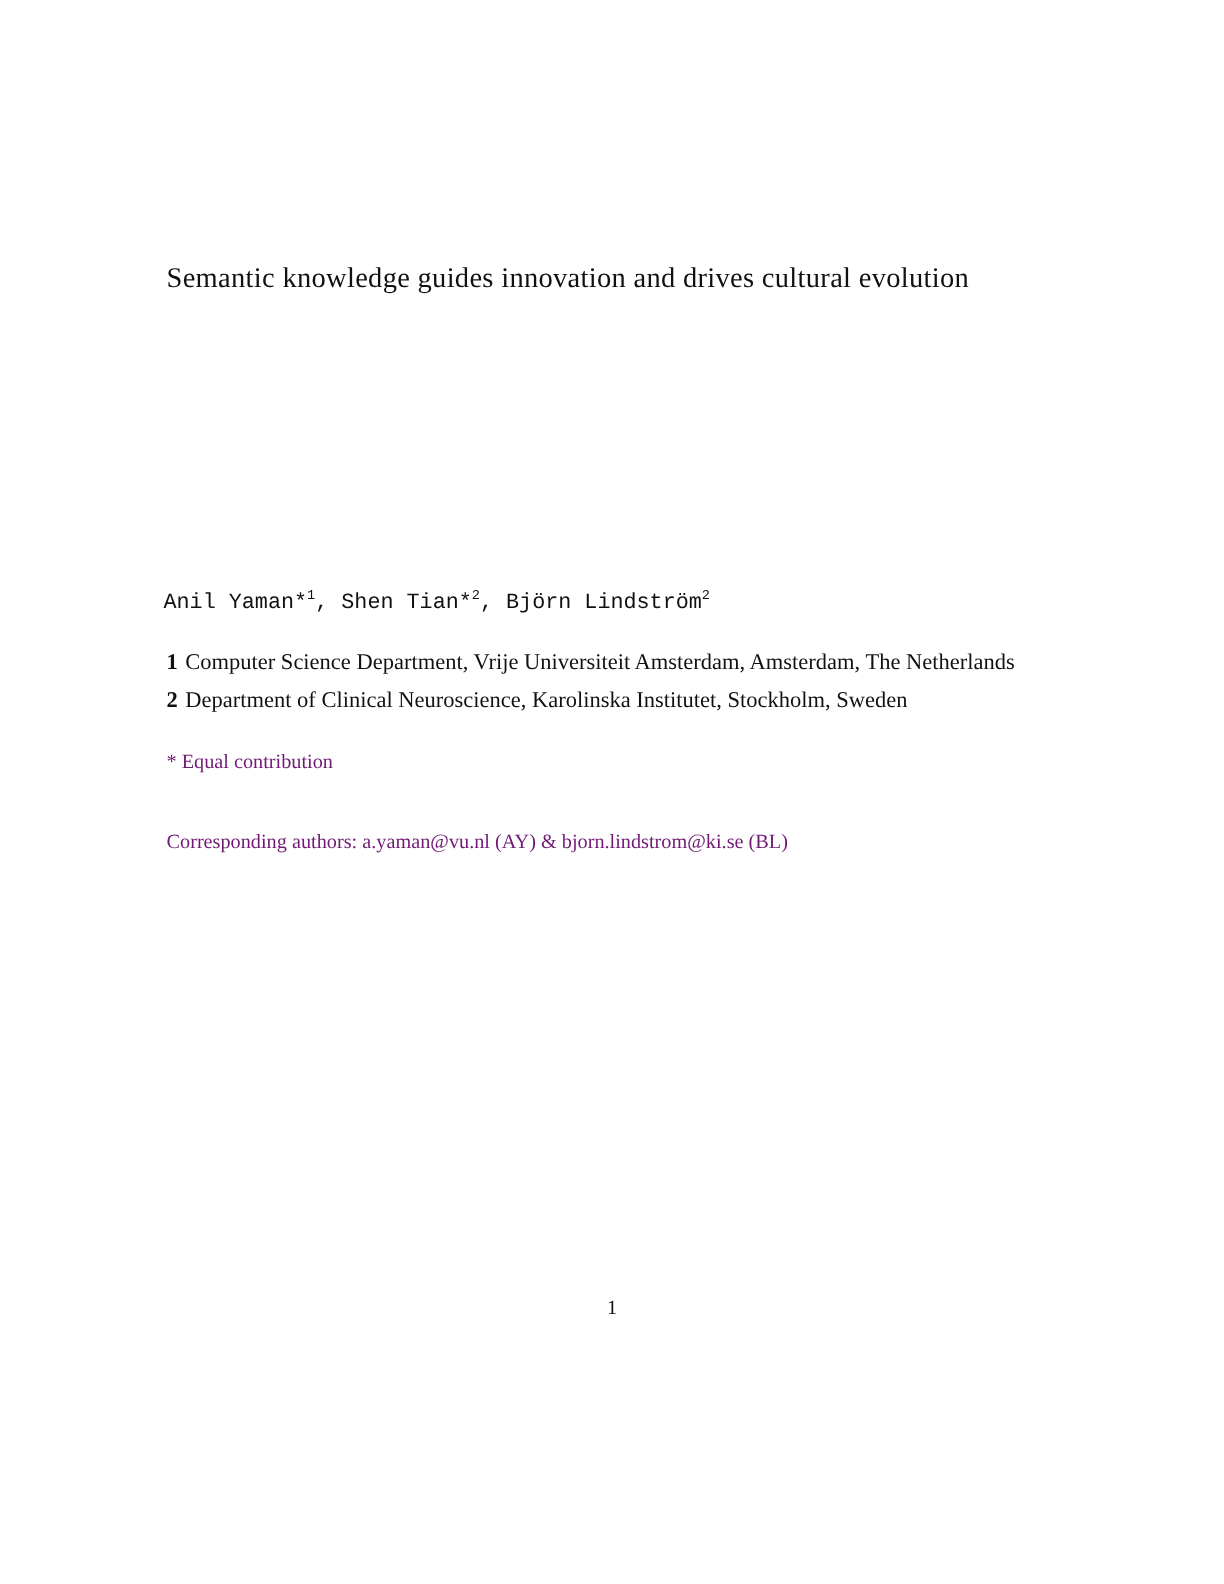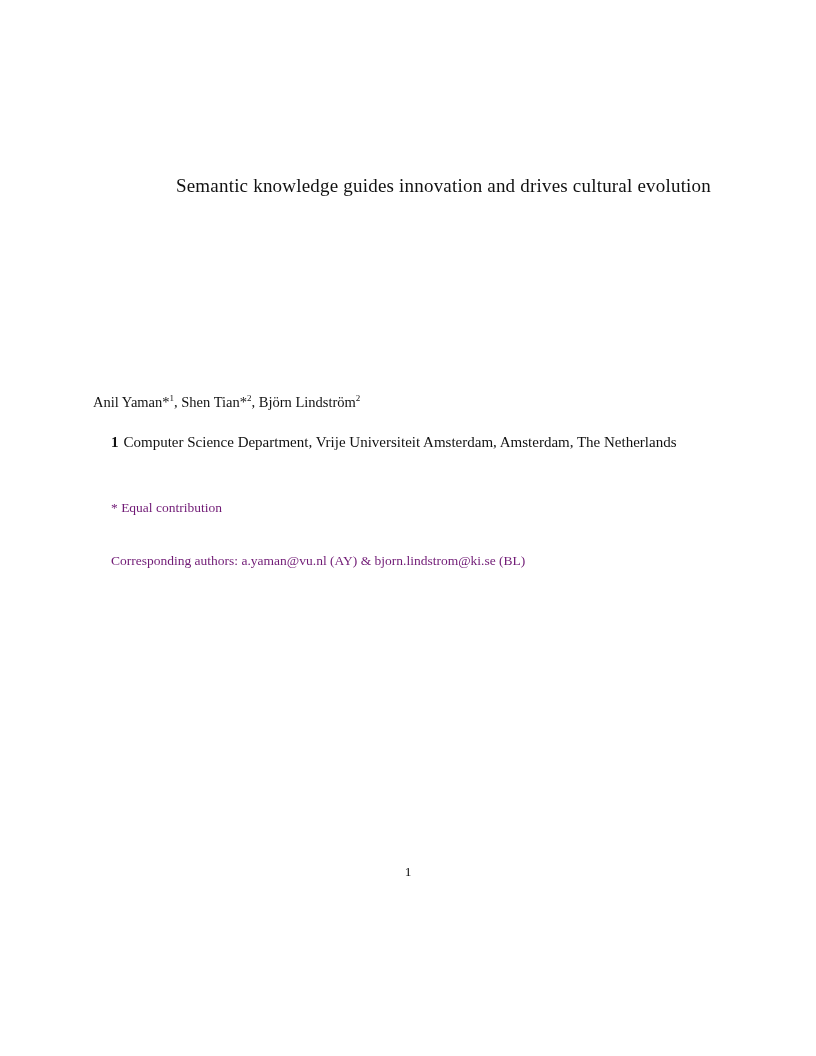--- a/index.html
+++ b/index.html
@@ -18,28 +18,28 @@
   }
   .title {
     position: absolute;
     left: 111px;
     top: 162px;
     width: 600px;
     font-size: 19px;
     font-weight: normal;
     letter-spacing: 0.2px;
     color: #111111;
-    text-align: right;
   }
   .authors-line {
     position: absolute;
-    left: 93px;
+    left: 109px;
     top: 394px;
     font-size: 14.5px;
     color: #111111;
+    font-family: Liberation Mono, monospace;
   }
   .authors-line sup {
     font-size: 9px;
     vertical-align: super;
     line-height: 0;
   }
   .affiliation {
     position: absolute;
     left: 111px;
     font-size: 15px;
@@ -77,20 +77,23 @@
   <h1 class="title">Semantic knowledge guides innovation and drives cultural evolution</h1>
 
   <div class="authors-line">
     <span>Anil Yaman*</span><sup>1</sup><span>, Shen Tian*</span><sup>2</sup><span>, Björn Lindström</span><sup>2</sup>
   </div>
 
   <div class="affiliation affiliation-1">
     <span class="aff-num">1</span><span>Computer Science Department, Vrije Universiteit Amsterdam, Amsterdam, The Netherlands</span>
   </div>
 
+  <div class="affiliation affiliation-2">
+    <span class="aff-num">2</span><span>Department of Clinical Neuroscience, Karolinska Institutet, Stockholm, Sweden</span>
+  </div>
 
   <div class="note note-equal">* Equal contribution</div>
 
   <div class="note note-corresponding">Corresponding authors: a.yaman@vu.nl (AY) &amp; bjorn.lindstrom@ki.se (BL)</div>
 
   <div class="page-number">1</div>
 
 </div>
 
 </body></html>

